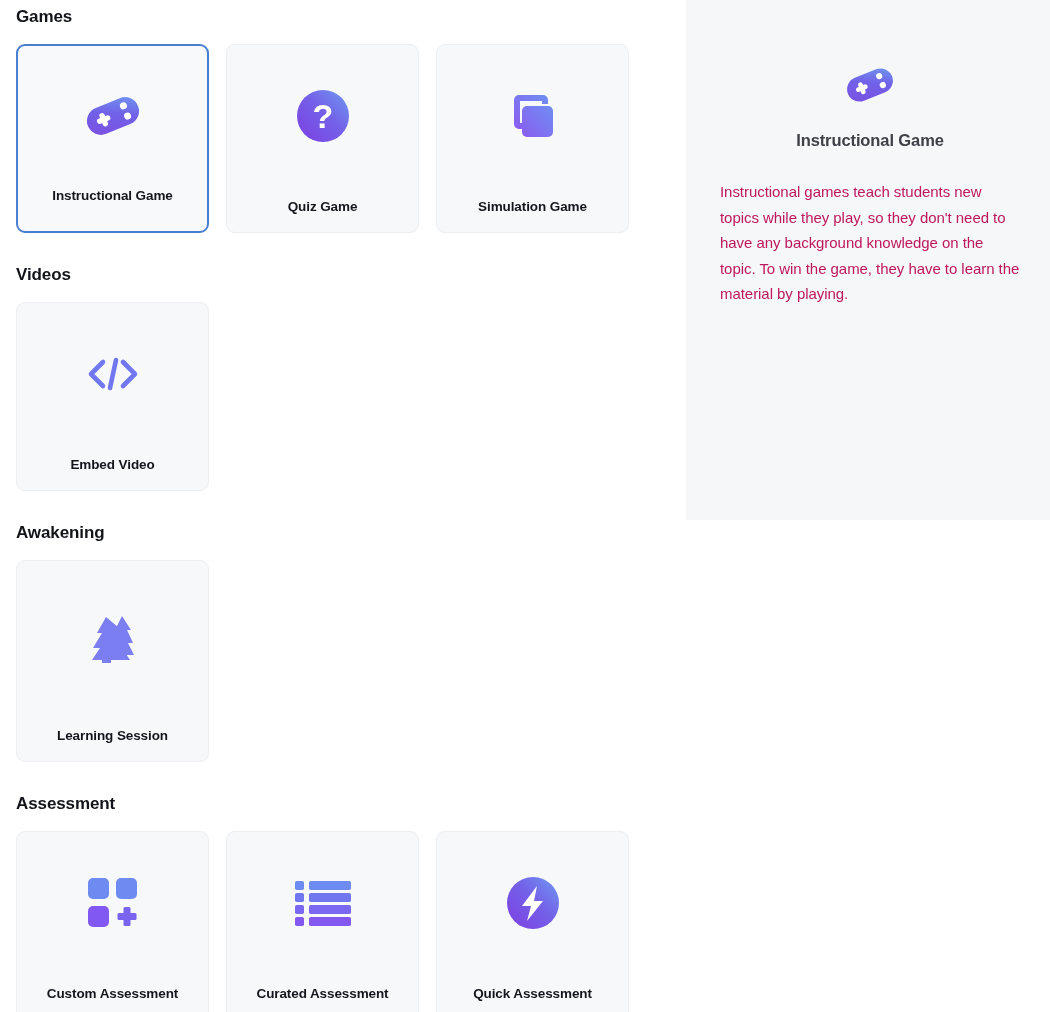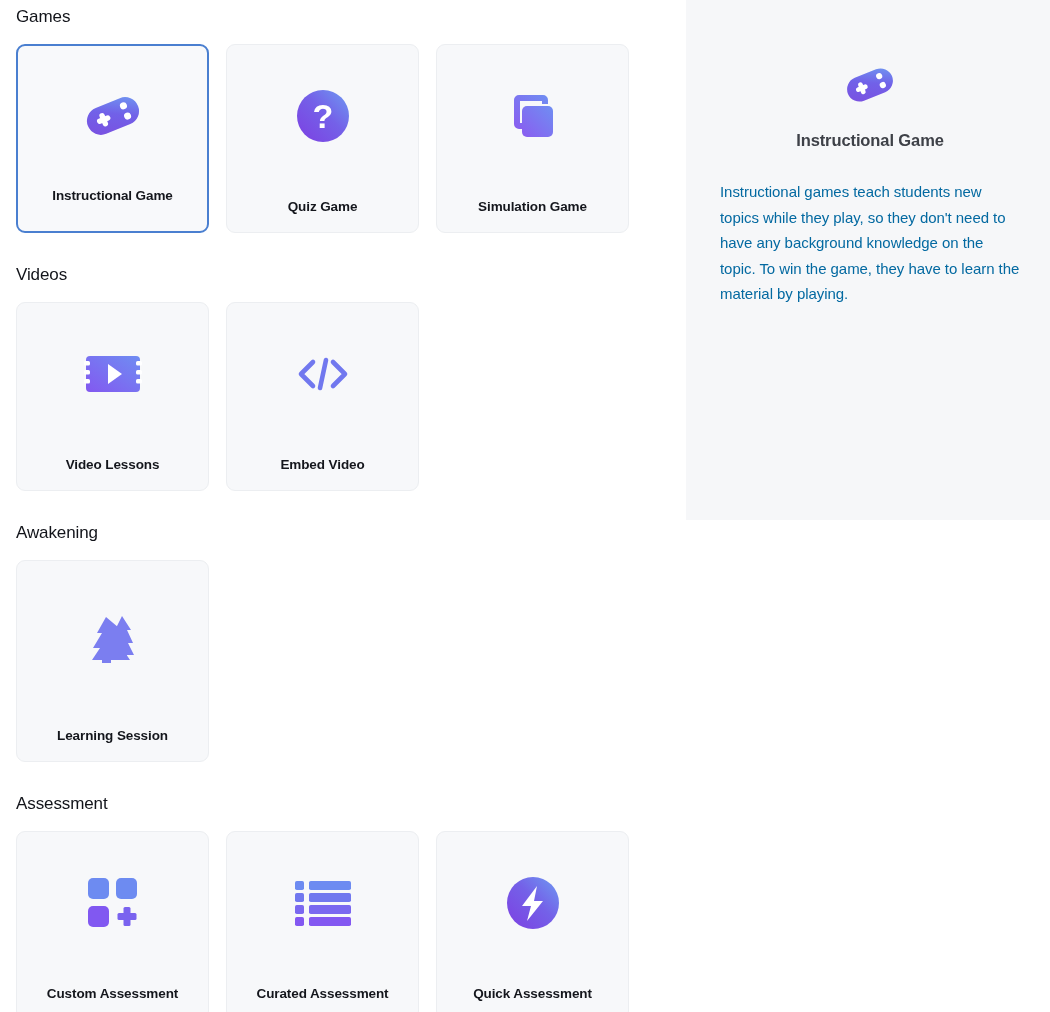--- a/index.html
+++ b/index.html
@@ -33,21 +33,21 @@
     overflow: hidden;
   }
 
   .section {
     margin: 0;
   }
   .section + .section { margin-top: 0; }
 
   .section-title {
     font-size: 17px;
-    font-weight: normal;
+    font-weight: bold;
     color: #12141a;
     letter-spacing: -0.1px;
     padding-left: 16px;
     margin: 0;
     line-height: 1;
   }
   .section-games   .section-title { padding-top: 8px; }
   .section-videos  .section-title { padding-top: 33px; }
   .section-awaken  .section-title { padding-top: 33px; }
   .section-assess  .section-title { padding-top: 33px; }
@@ -125,21 +125,21 @@
     text-align: center;
     font-size: 16.5px;
     font-weight: bold;
     color: #3e4148;
     margin: 0 0 29px 0;
     letter-spacing: -0.1px;
   }
   .panel-para {
     font-size: 15px;
     line-height: 25.5px;
-    color: #0369a1;
+    color: #be185d;
     margin: 0 0 22px 0;
     letter-spacing: -0.05px;
   }
   .panel-para:last-child { margin-bottom: 0; }
 </style>
 </head>
 <body>
 
 <div id="app">
 
@@ -208,41 +208,20 @@
           <div class="card-label">Simulation Game</div>
         </div>
 
       </div>
     </div>
 
     <div class="section section-videos">
       <div class="section-title">Videos</div>
       <div class="card-row">
 
-        <div class="card">
-          <div class="card-icon">
-            <svg width="58" height="46" viewBox="0 0 58 46" xmlns="http://www.w3.org/2000/svg">
-              <defs>
-                <linearGradient id="gradFilm" x1="0" y1="1" x2="1" y2="0">
-                  <stop offset="0%" stop-color="#8358f0"></stop>
-                  <stop offset="100%" stop-color="#6f8df2"></stop>
-                </linearGradient>
-              </defs>
-              <rect x="2" y="5" width="54" height="36" rx="4" fill="url(#gradFilm)"></rect>
-              <rect x="0" y="10" width="6" height="4.5" rx="1.6" fill="#ffffff"></rect>
-              <rect x="0" y="19" width="6" height="4.5" rx="1.6" fill="#ffffff"></rect>
-              <rect x="0" y="28" width="6" height="4.5" rx="1.6" fill="#ffffff"></rect>
-              <rect x="52" y="10" width="6" height="4.5" rx="1.6" fill="#ffffff"></rect>
-              <rect x="52" y="19" width="6" height="4.5" rx="1.6" fill="#ffffff"></rect>
-              <rect x="52" y="28" width="6" height="4.5" rx="1.6" fill="#ffffff"></rect>
-              <path d="M24 13 L38 23 L24 33 Z" fill="#ffffff"></path>
-            </svg>
-          </div>
-          <div class="card-label">Video Lessons</div>
-        </div>
 
         <div class="card">
           <div class="card-icon">
             <svg width="58" height="42" viewBox="0 0 58 42" xmlns="http://www.w3.org/2000/svg">
               <g fill="none" stroke="#7178ef" stroke-width="4.6" stroke-linecap="round" stroke-linejoin="round">
                 <polyline points="19,9 7,21 19,33"></polyline>
                 <polyline points="39,9 51,21 39,33"></polyline>
                 <line x1="32" y1="7" x2="26" y2="35"></line>
               </g>
             </svg>

